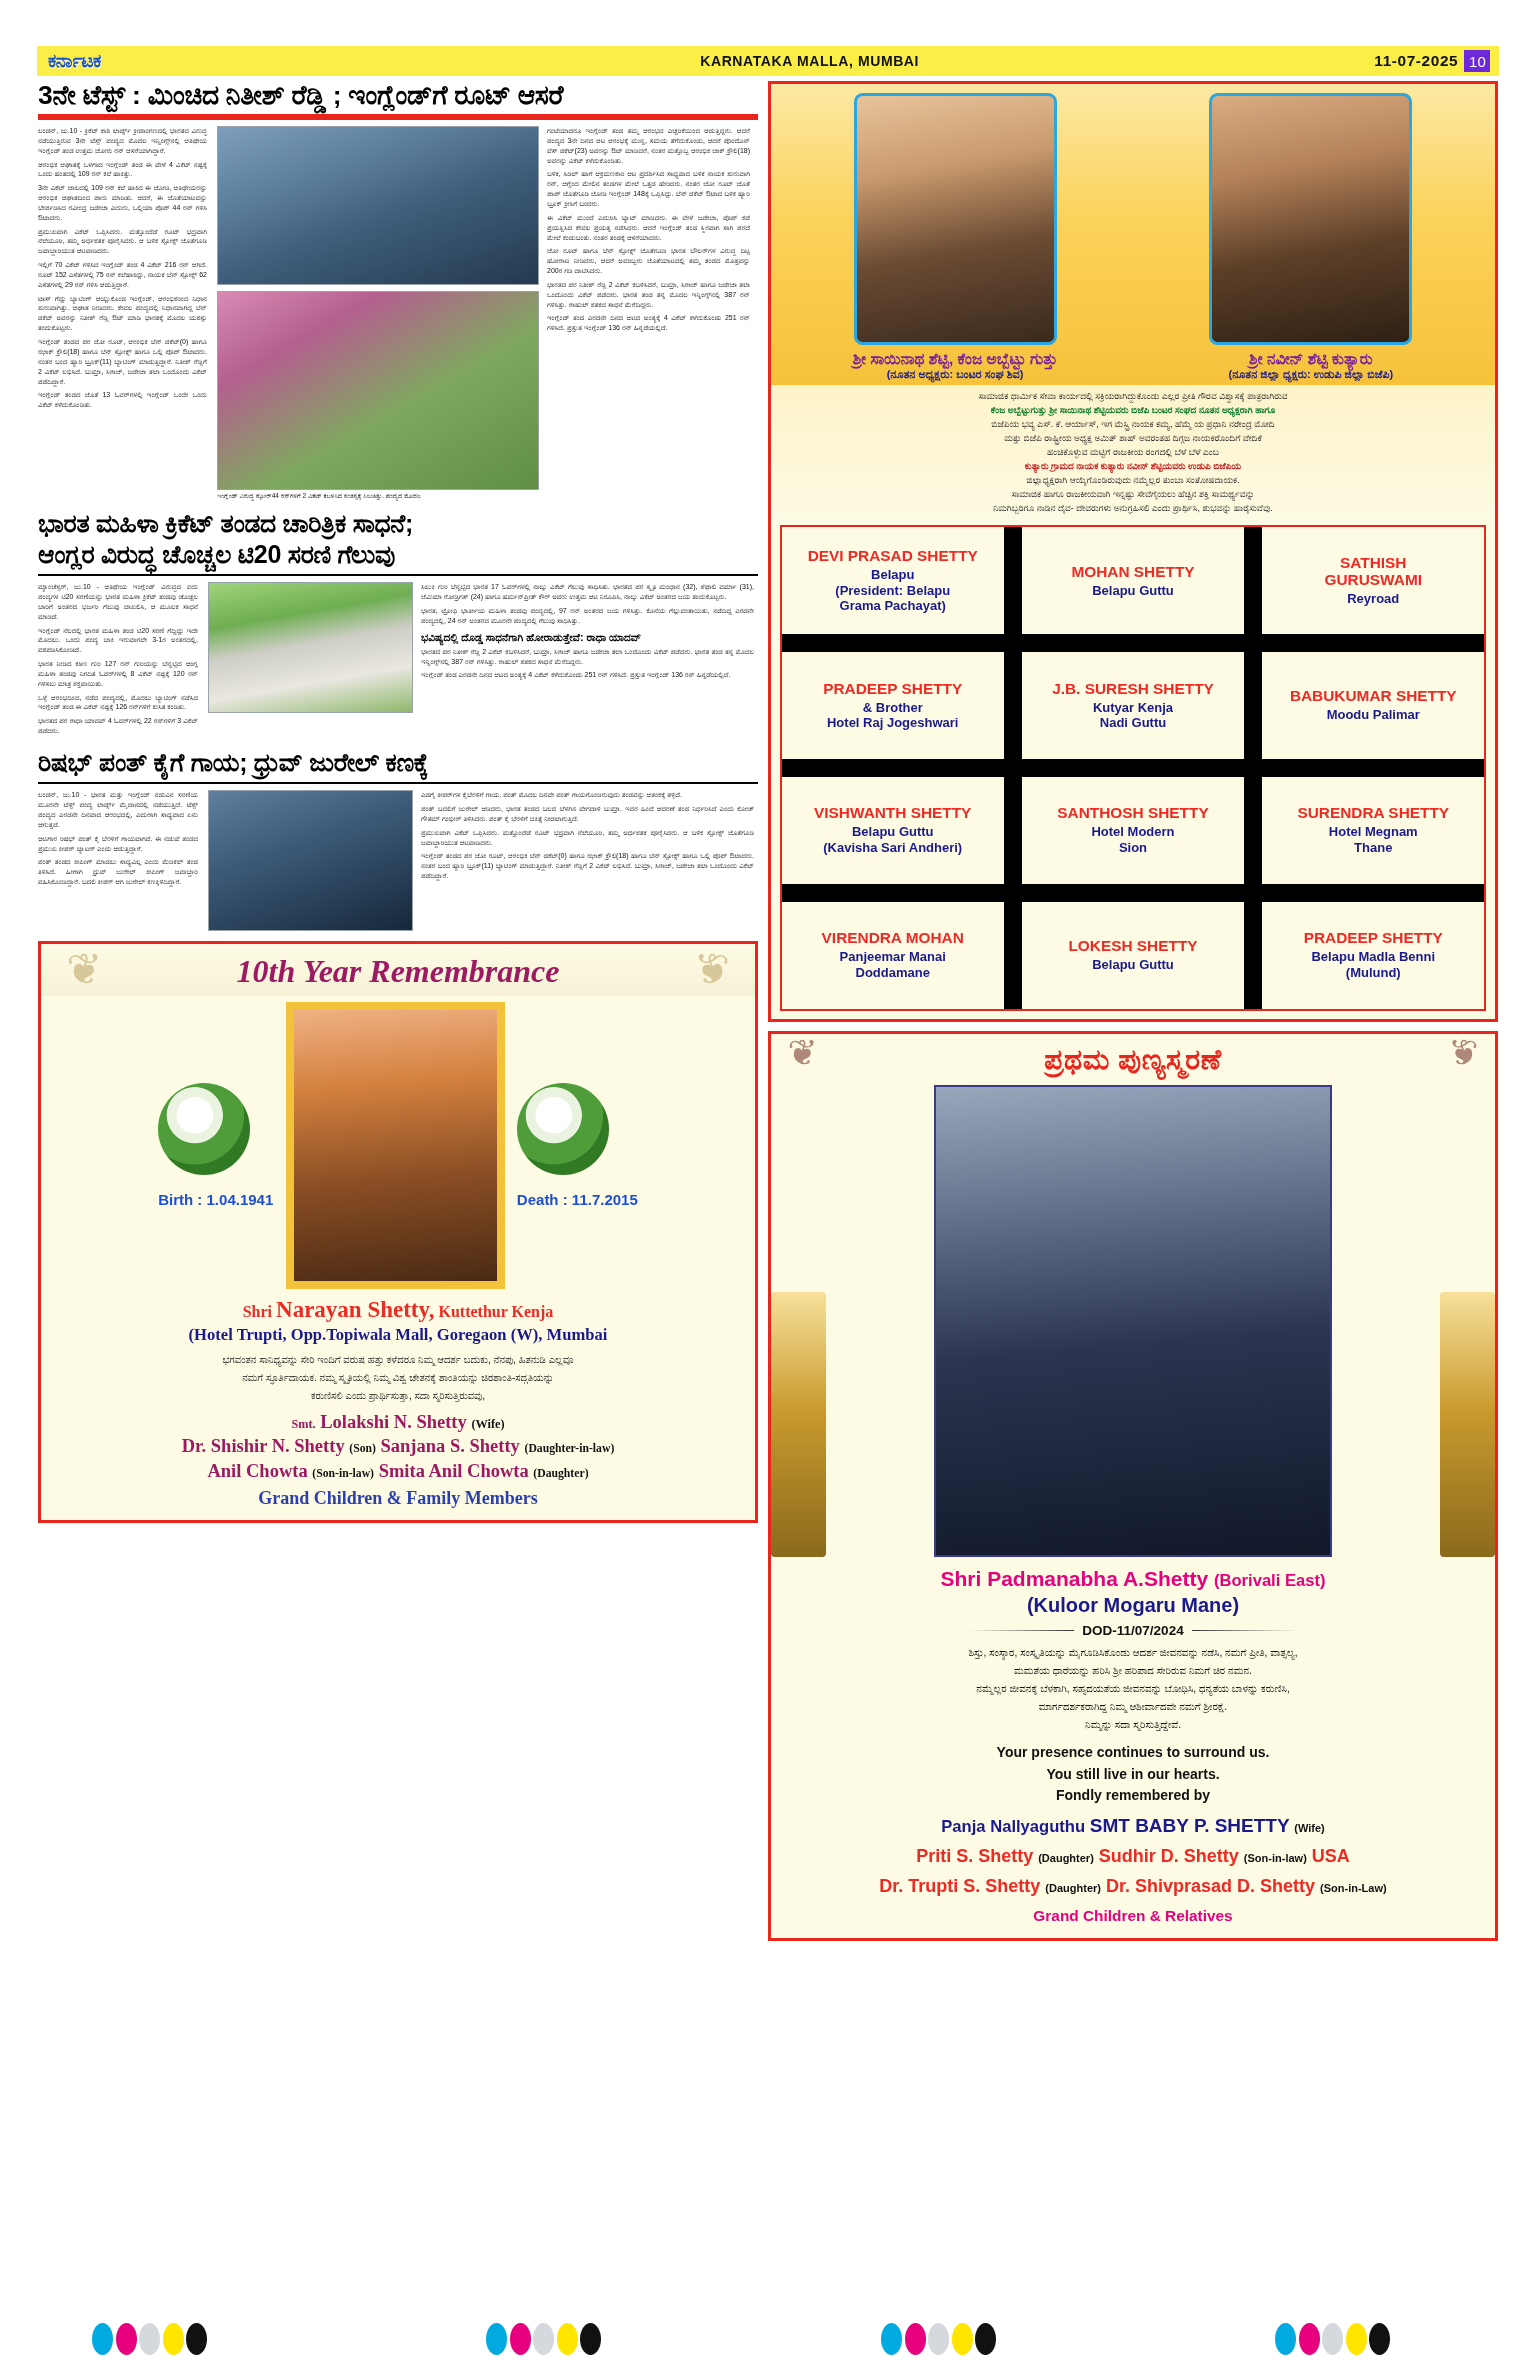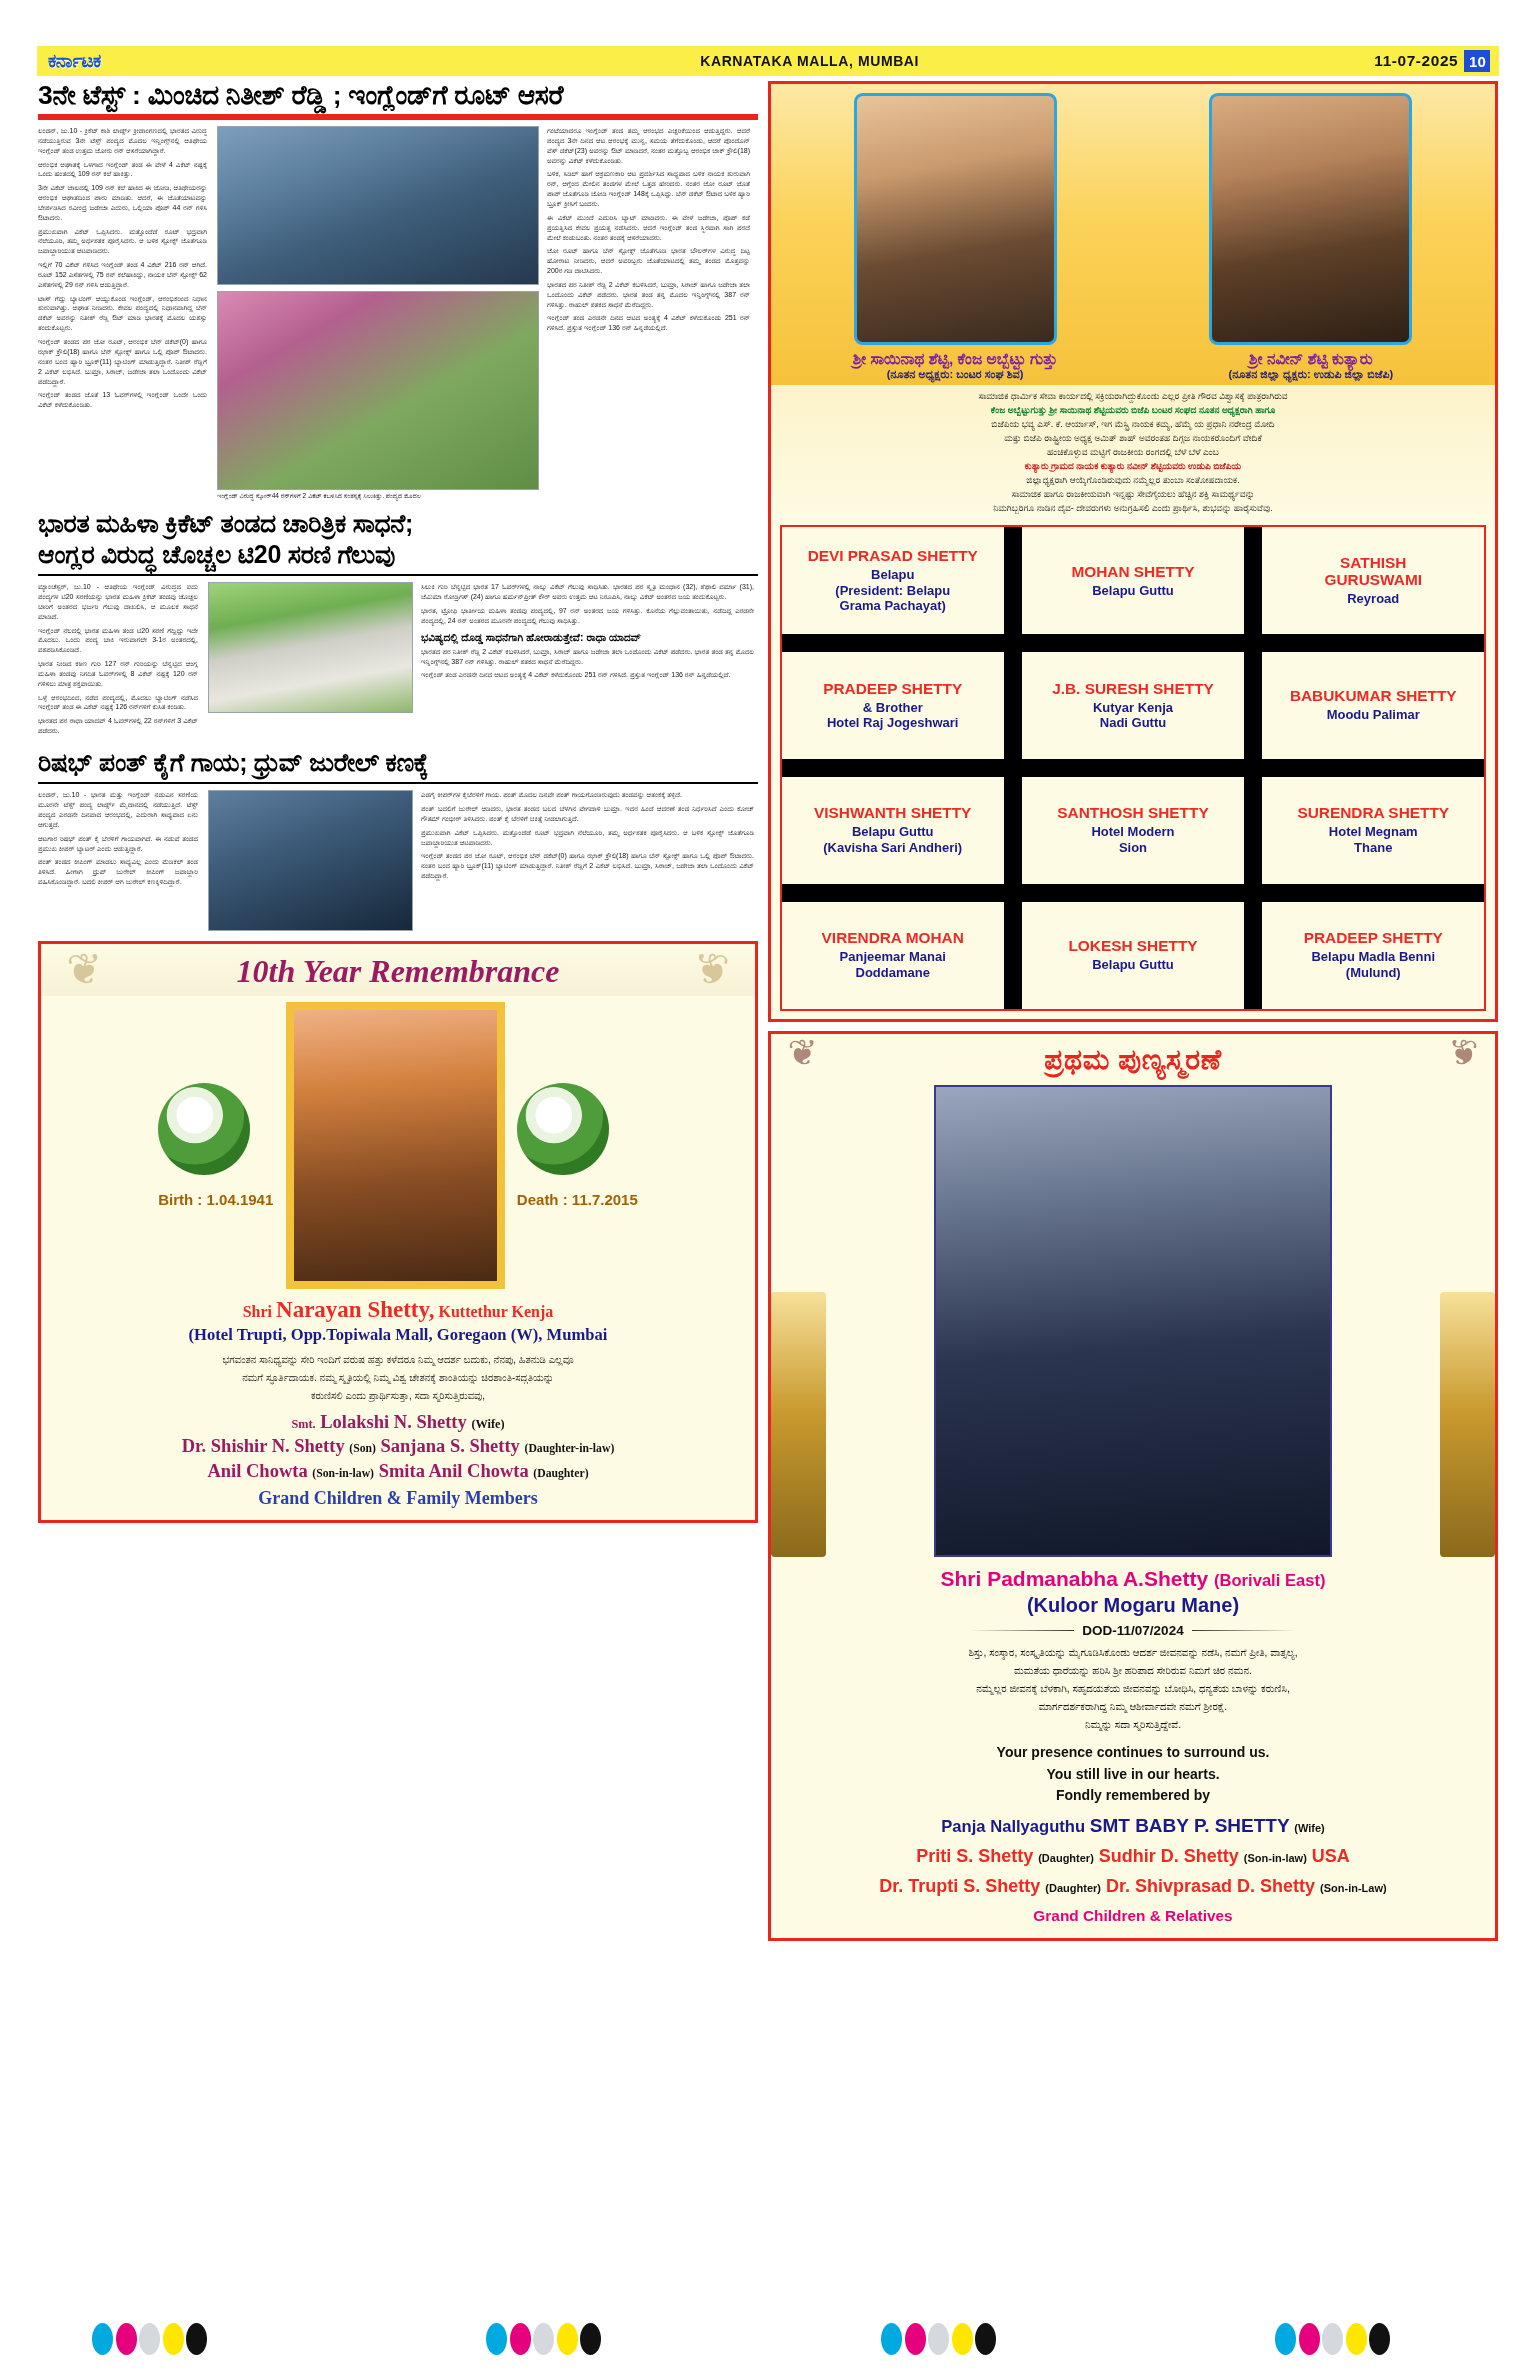--- a/index.html
+++ b/index.html
@@ -5,21 +5,21 @@
   html,body{margin:0;padding:0;background:#fff;}
   body{width:1534px;height:2377px;position:relative;font-family:"Liberation Sans",sans-serif;overflow:hidden;}
 
   .page{position:absolute;inset:0;background:#ffffff;}
 
   
   .masthead{position:absolute;left:37px;top:46px;width:1462px;height:30px;background:#fbee47;display:flex;align-items:center;}
   .mh-logo{color:#1a53c6;font-weight:bold;font-size:18.5px;letter-spacing:-0.6px;padding-left:11px;width:197px;text-shadow:0.6px 0.6px 0 #fff;}
   .mh-center{flex:1;text-align:center;font-weight:bold;font-size:14px;letter-spacing:0.6px;color:#111;}
   .mh-date{font-weight:bold;font-size:15.4px;color:#111;letter-spacing:0.6px;padding-right:6.2px;}
-  .mh-page{background:#1d4ed8;color:#fff;font-weight:bold;font-size:15px;width:26px;height:22px;display:flex;align-items:center;justify-content:center;margin-right:8.6px;}
+  .mh-page{background:#6d28d9;color:#fff;font-weight:normal;font-size:15px;width:26px;height:22px;display:flex;align-items:center;justify-content:center;margin-right:8.6px;}
 
   
   .left-col{position:absolute;left:38px;top:81px;width:720px;}
   .headline{font-size:26.5px;font-weight:bold;color:#000;letter-spacing:-0.3px;line-height:1.12;margin:0 0 2.5px 0;}
   .rule-red{height:5.5px;background:#e8261d;margin:3.7px 0 6.2px 0;}
   .rule-thin{height:1.8px;background:#000;margin:6.2px 0 6.2px 0;}
 
   .story{display:flex;gap:10px;}
   .colblk{font-size:7px;line-height:1.42;color:#111;text-align:justify;}
   .colblk p{margin:0 0 3.7px 0;}
@@ -96,21 +96,21 @@
   .rem-banner{text-align:center;padding:8.6px 0 6.2px;background:linear-gradient(180deg,#fdfbe4,#f7f2d6);position:relative;}
   .rem-banner-txt{font-size:32px;font-weight:bold;color:#9c1a62;font-family:"Liberation Serif",serif;font-style:italic;}
   .swirl{position:absolute;top:3.7px;width:74px;height:55px;color:#d8c79a;font-size:43px;line-height:1;}
   .swirl.l{left:6.2px;} .swirl.r{right:6.2px;transform:scaleX(-1);}
 
   .rem-mid{display:flex;align-items:center;justify-content:center;gap:12.3px;padding:6.2px 15px 0;}
   .bouquet{width:92px;height:92px;border-radius:50%;
       background:radial-gradient(circle at 40% 35%,#ffffff 0 22%,#e9f3e0 23% 34%,#4f9c3a 35% 60%,#2f7a22 61% 100%);}
   .rem-photo-frame{width:203px;height:271px;border:8.6px solid #f2c23a;
       background:linear-gradient(175deg,#f0b184 0%,#d4813f 28%,#8a4e24 62%,#4a2a14 100%);}
-  .bd{font-size:15px;font-weight:bold;color:#a16207;}
+  .bd{font-size:15px;font-weight:bold;color:#1d4ed8;}
   .rem-name{text-align:center;margin-top:7.4px;}
   .rn1{font-size:16px;font-weight:bold;color:#ee2a24;font-family:"Liberation Serif",serif;}
   .rn1 .big{font-size:23px;}
   .rn2{font-size:16.6px;font-weight:bold;color:#1a1a8c;font-family:"Liberation Serif",serif;margin-top:2.5px;}
   .rem-kan{font-size:10px;line-height:1.8;color:#111;text-align:center;padding:6.2px 21px 0;}
   .rem-fam{text-align:center;padding:6.2px 10px 11px;}
   .rf1{font-size:18.5px;font-weight:bold;color:#9c1a62;font-family:"Liberation Serif",serif;}
   .rf1 .sm{font-size:12.3px;}
   .rf2{font-size:18.5px;font-weight:bold;color:#9c1a62;font-family:"Liberation Serif",serif;margin-top:3.7px;}
   .rf2 .sm{font-size:11.7px;color:#111;}

